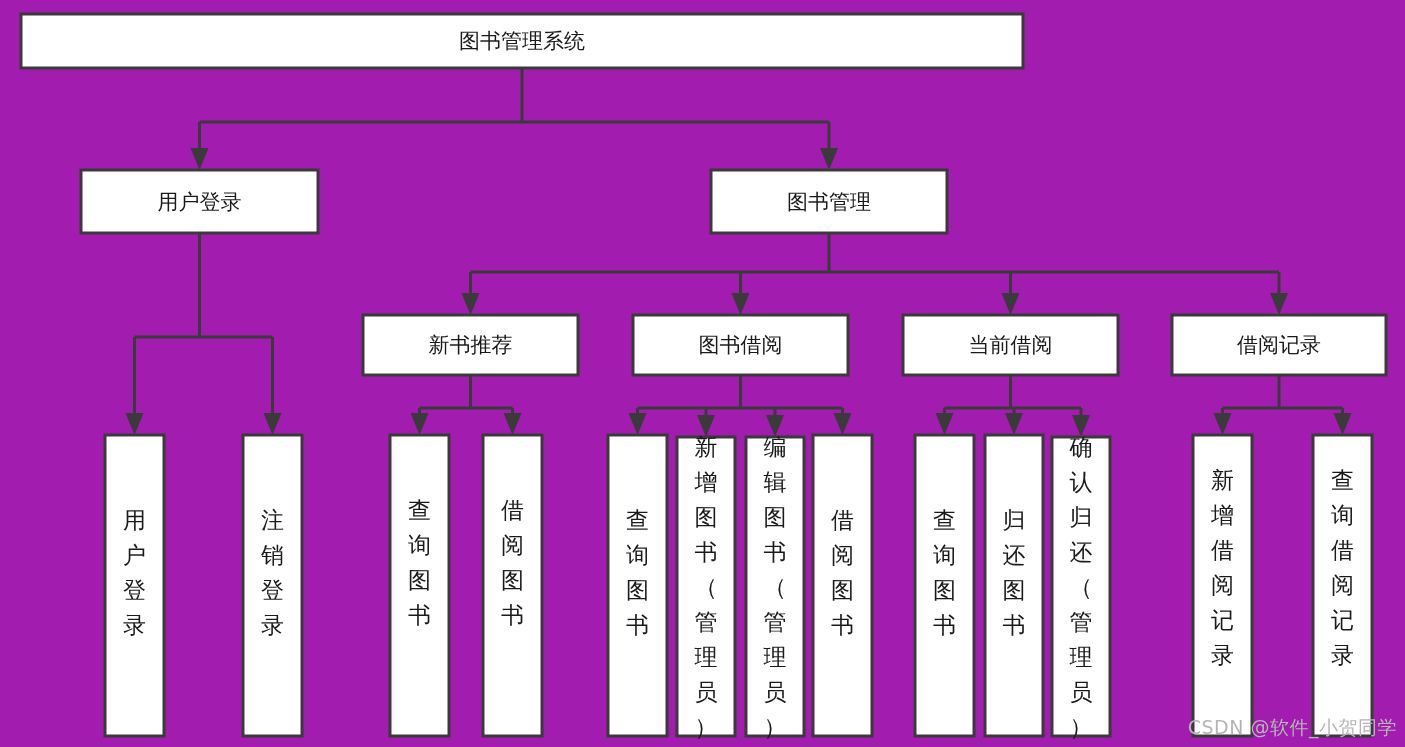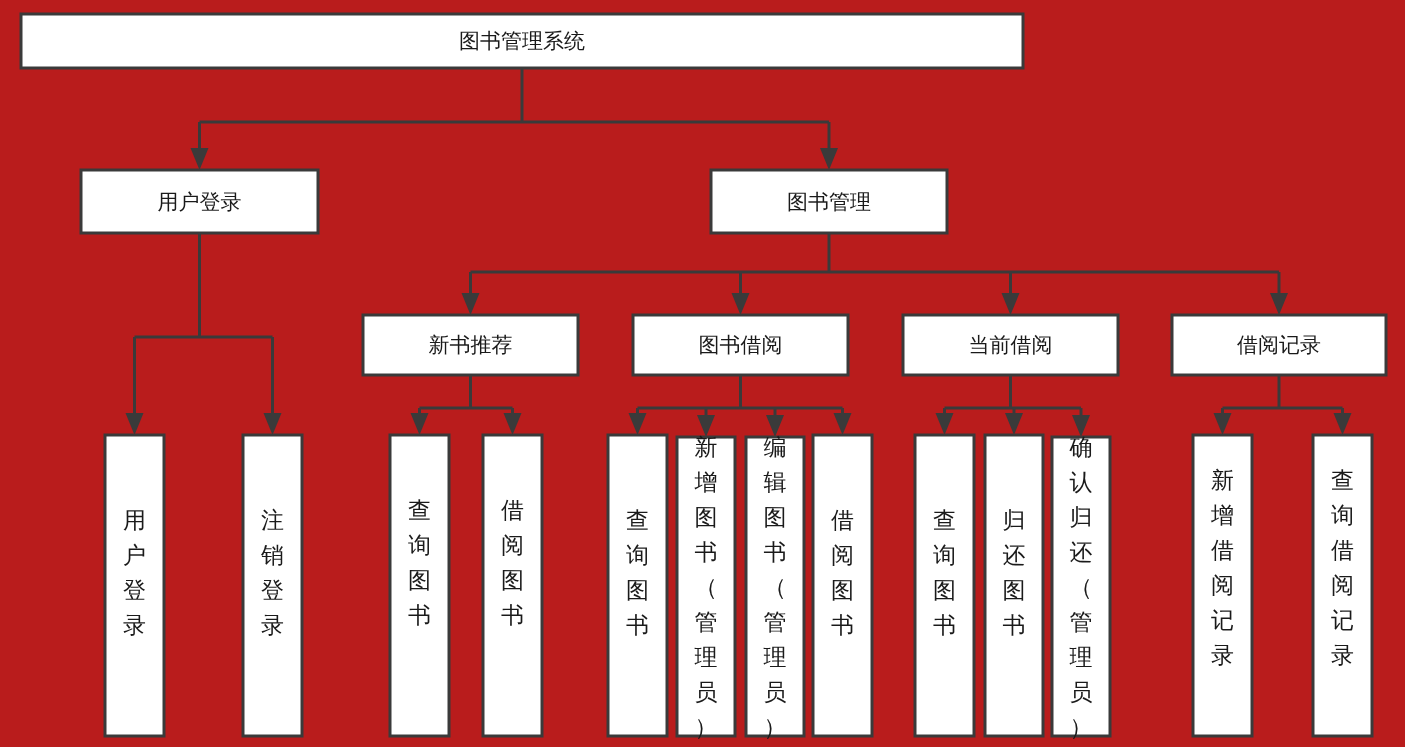--- a/index.html
+++ b/index.html
@@ -10,21 +10,21 @@
   body {
     width: 1405px;
     height: 747px;
     font-family: "DejaVu Sans", "Liberation Sans", sans-serif;
     overflow: hidden;
   }
   #diagram-root {
     position: relative;
     width: 1405px;
     height: 747px;
-    background: #b91c1c;
+    background: #a21caf;
   }
   svg.diagram {
     display: block;
     width: 1405px;
     height: 747px;
   }
   .node-rect {
     fill: #ffffff;
     stroke: #3a3a3a;
     stroke-width: 3;
@@ -199,13 +199,14 @@
         <g>
           <rect x="1193" y="435" width="59" height="301" class="node-rect"></rect>
           <text x="1222.5" y="488" class="node-label-vertical"><tspan x="1222.5" dy="0">新</tspan><tspan x="1222.5" dy="35">增</tspan><tspan x="1222.5" dy="35">借</tspan><tspan x="1222.5" dy="35">阅</tspan><tspan x="1222.5" dy="35">记</tspan><tspan x="1222.5" dy="35">录</tspan></text>
         </g>
         <g>
           <rect x="1313" y="435" width="59" height="301" class="node-rect"></rect>
           <text x="1342.5" y="488" class="node-label-vertical"><tspan x="1342.5" dy="0">查</tspan><tspan x="1342.5" dy="35">询</tspan><tspan x="1342.5" dy="35">借</tspan><tspan x="1342.5" dy="35">阅</tspan><tspan x="1342.5" dy="35">记</tspan><tspan x="1342.5" dy="35">录</tspan></text>
         </g>
       </g>
   </svg>
+  <div class="watermark">CSDN @软件_小贺同学</div>
 </div>
 
 </body></html>

